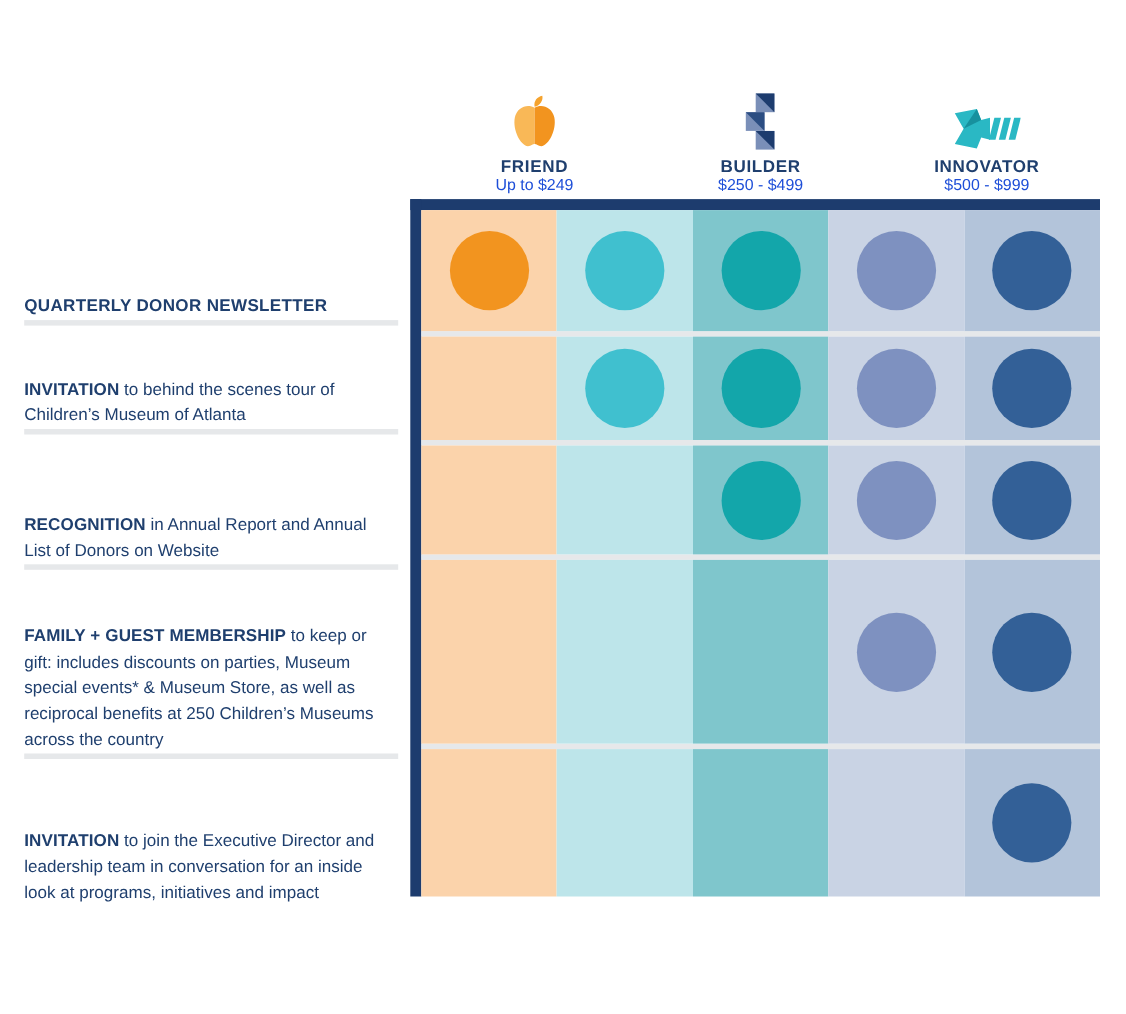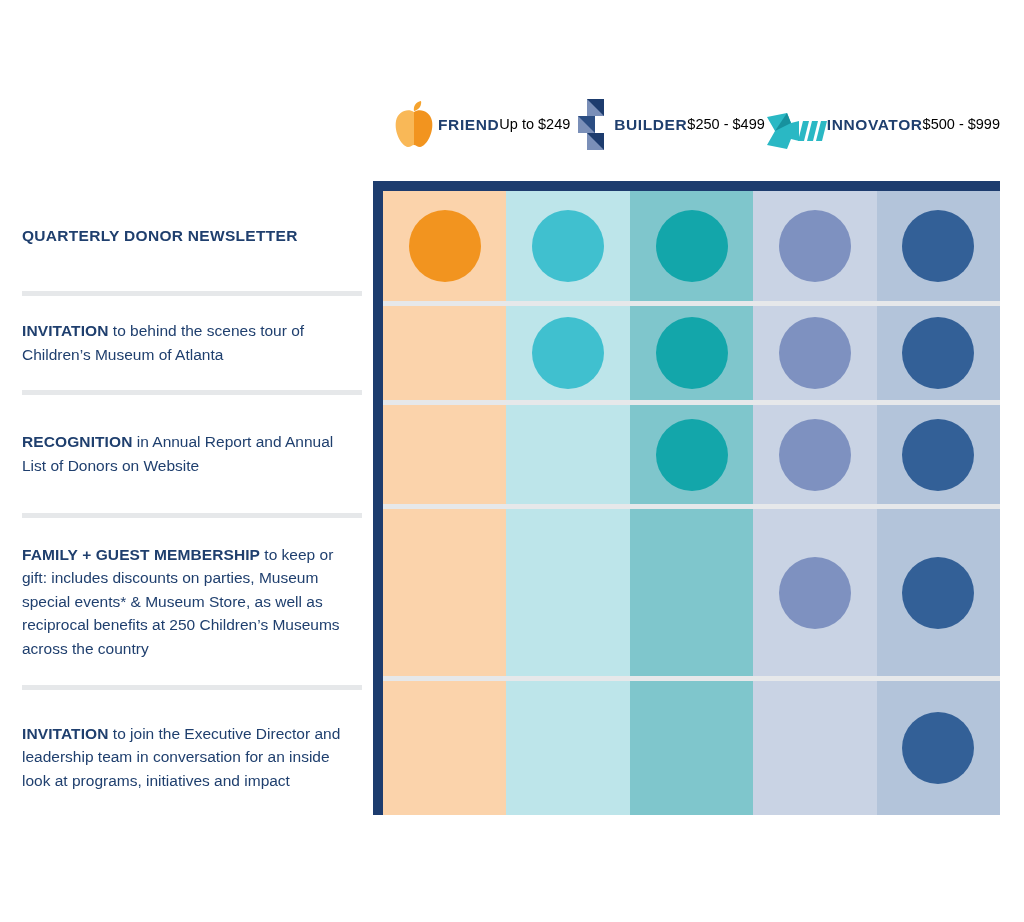--- a/index.html
+++ b/index.html
@@ -26,21 +26,21 @@
     position: absolute;
     left: 383px;
     top: 70px;
     width: 617px;
     height: 110px;
     display: flex;
   }
   .tier-head {
     flex: 1 1 0;
     display: flex;
-    flex-direction: row;
+    flex-direction: column;
     align-items: center;
     justify-content: flex-end;
     text-align: left;
   }
   .tier-icon {
     height: 58px;
     display: flex;
     align-items: flex-end;
     justify-content: center;
     margin-bottom: 6px;
@@ -49,21 +49,21 @@
     font-size: 15.5px;
     font-weight: bold;
     letter-spacing: 0.6px;
     color: #1f3f6e;
     line-height: 1.15;
     white-space: nowrap;
   }
   .tier-range {
     font-size: 14.5px;
     font-weight: normal;
-    color: #000000;
+    color: #1d4ed8;
     line-height: 1.35;
     white-space: nowrap;
   }
 
   
   #grid-body {
     position: absolute;
     left: 373px;
     top: 181px;
     width: 627px;
@@ -117,21 +117,21 @@
   
   #labels {
     position: absolute;
     left: 22px;
     top: 181px;
     width: 340px;
     height: 634px;
   }
   .label-row {
     display: flex;
-    align-items: center;
+    align-items: flex-end;
     box-sizing: border-box;
     border-bottom: 5px solid #e6e8ea;
     padding-right: 10px;
   }
   .label-row:last-child { border-bottom: none; }
   .label-text {
     font-size: 15.5px;
     line-height: 1.52;
     color: #1f3f6e;
     font-weight: normal;

